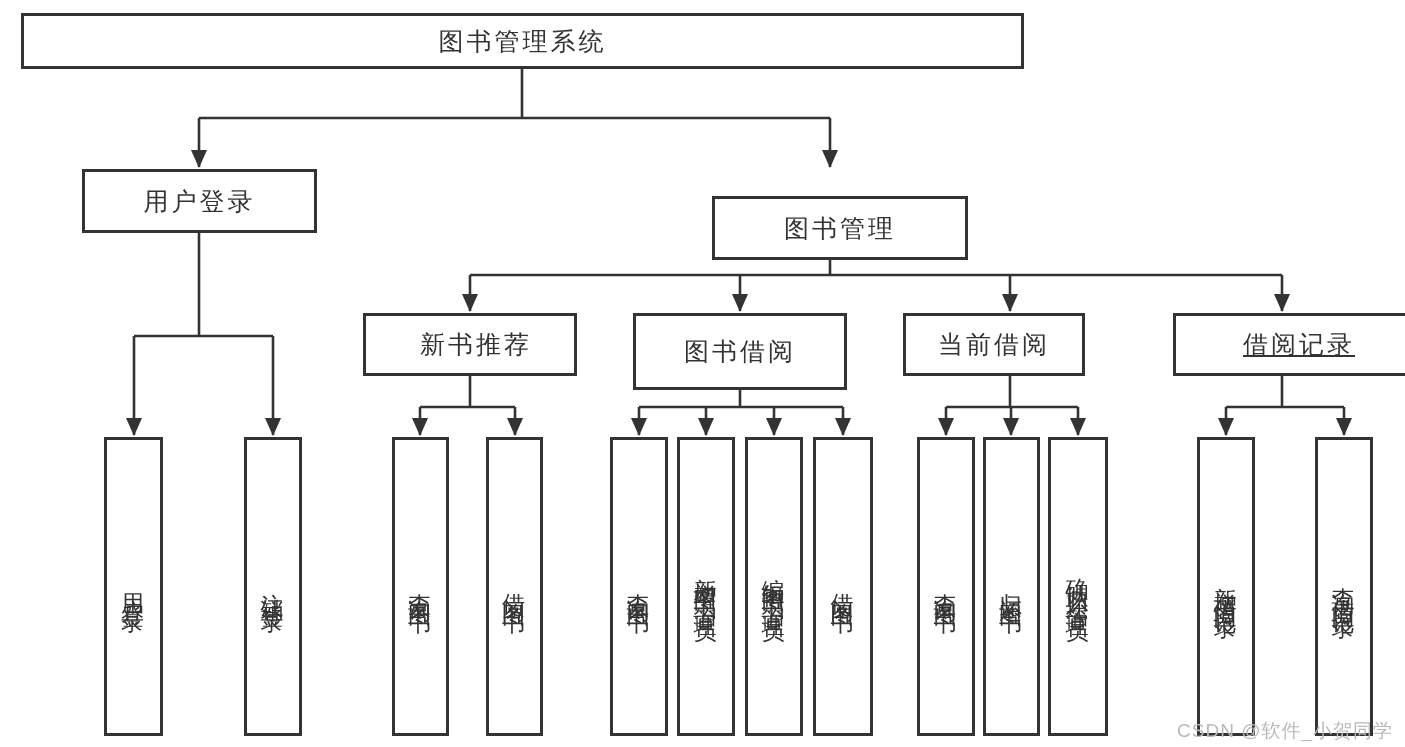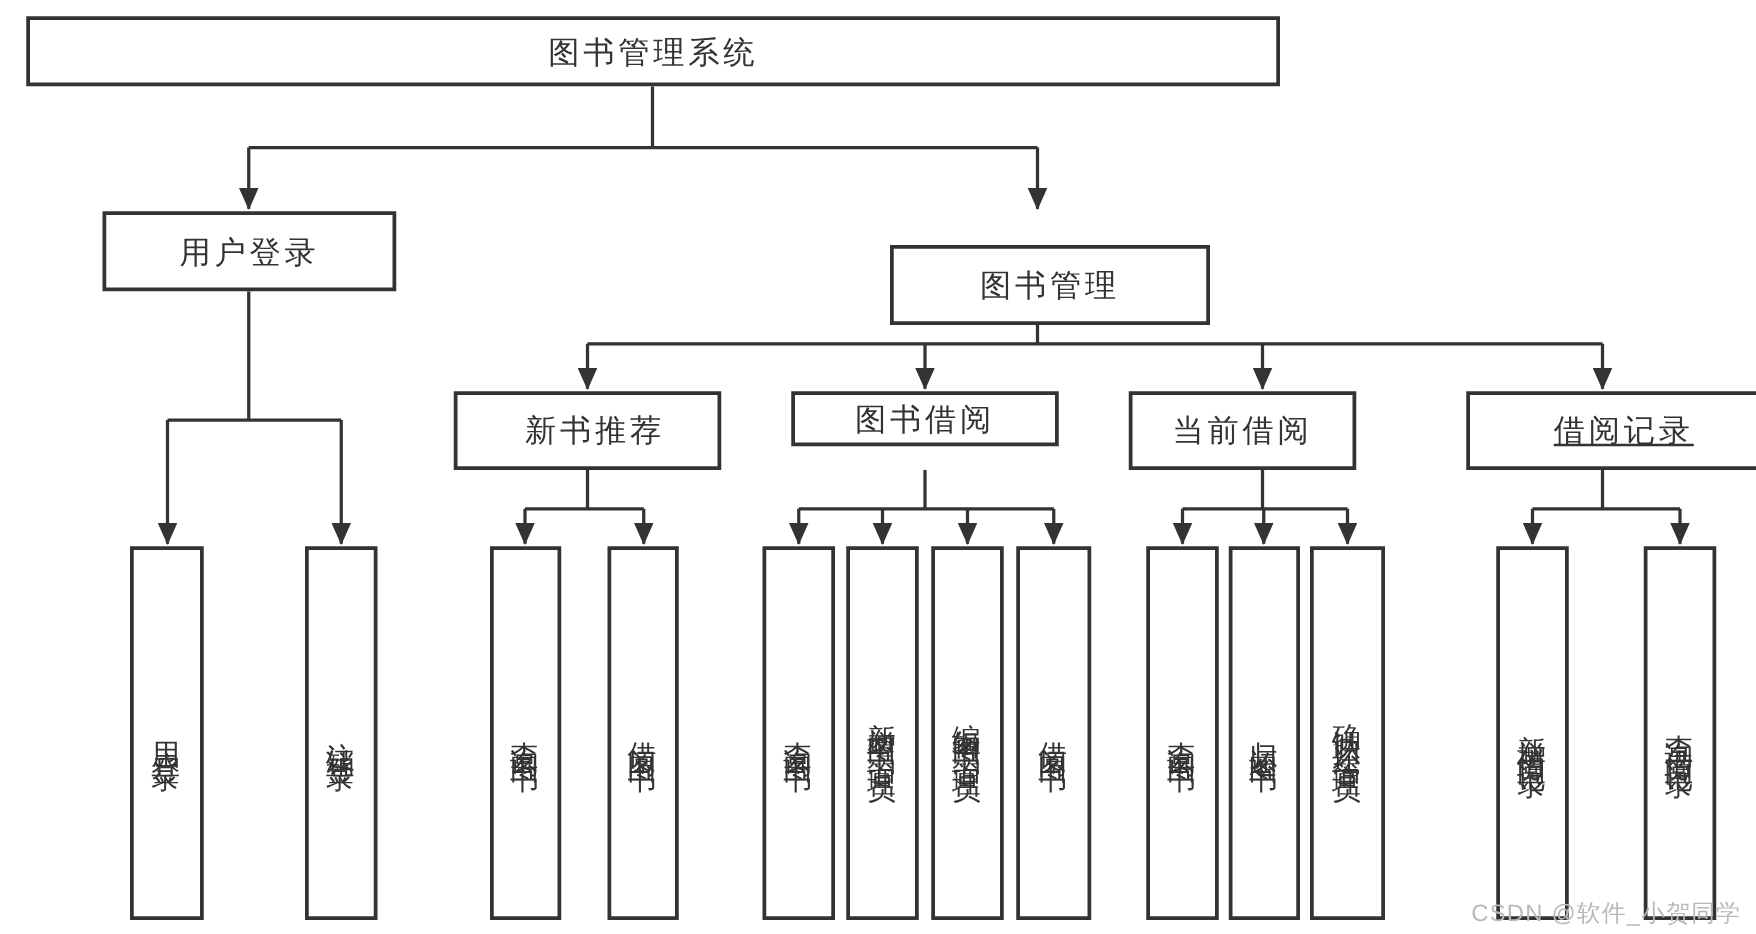--- a/index.html
+++ b/index.html
@@ -95,21 +95,21 @@
       <line x1="1344" y1="407" x2="1344" y2="435" marker-end="url(#ah)"></line>
     </g>
   </svg>
 
   <div class="box" style="left:21px;top:13px;width:1003px;height:56px;">图书管理系统</div>
 
   <div class="box" style="left:82px;top:169px;width:235px;height:64px;">用户登录</div>
   <div class="box" style="left:712px;top:169px;width:256px;height:64px;margin-top:27px;">图书管理</div>
 
   <div class="box" style="left:363px;top:313px;width:214px;height:63px;padding-left:12px;">新书推荐</div>
-  <div class="box" style="left:633px;top:313px;width:214px;height:44px;">图书借阅</div>
+  <div class="box" style="left:633px;top:313px;width:214px;height:77px;">图书借阅</div>
   <div class="box" style="left:903px;top:313px;width:182px;height:63px;">当前借阅</div>
   <div class="box" style="left:1173px;top:313px;width:252px;height:63px;text-decoration:underline;">借阅记录</div>
 
   <div class="box leaf" style="left:104px;top:437px;width:59px;height:299px;">用户登录</div>
   <div class="box leaf" style="left:244px;top:437px;width:58px;height:299px;">注销登录</div>
 
   <div class="box leaf" style="left:392px;top:437px;width:57px;height:299px;">查询图书</div>
   <div class="box leaf" style="left:486px;top:437px;width:57px;height:299px;">借阅图书</div>
 
   <div class="box leaf" style="left:610px;top:437px;width:58px;height:299px;">查询图书</div>

